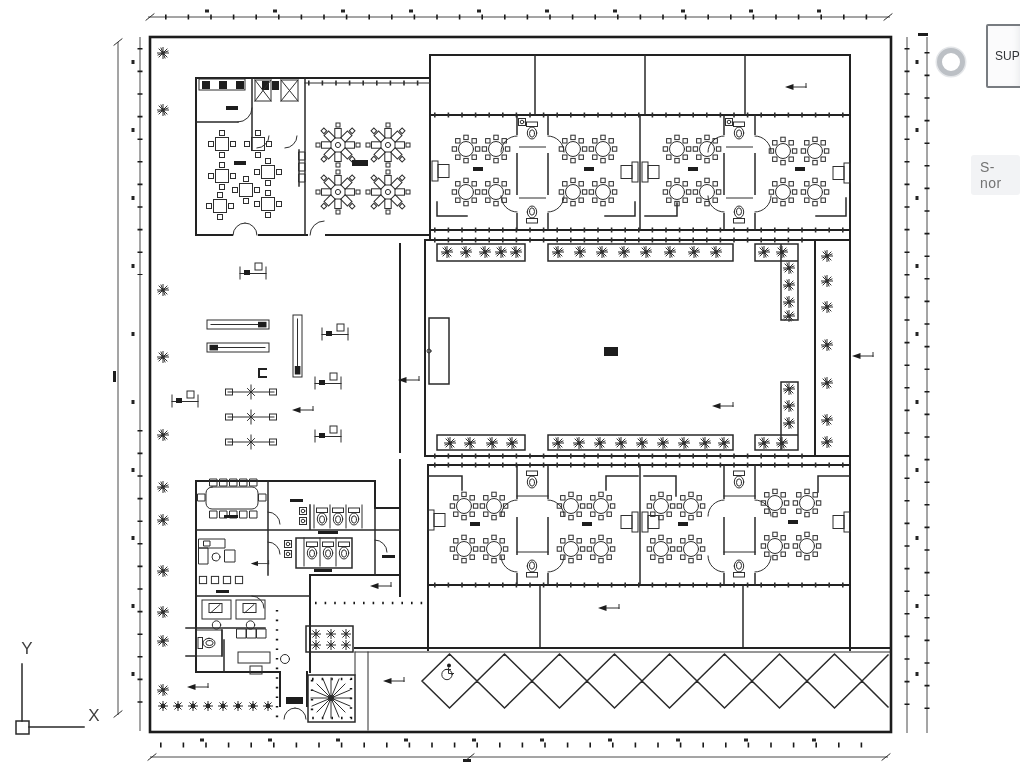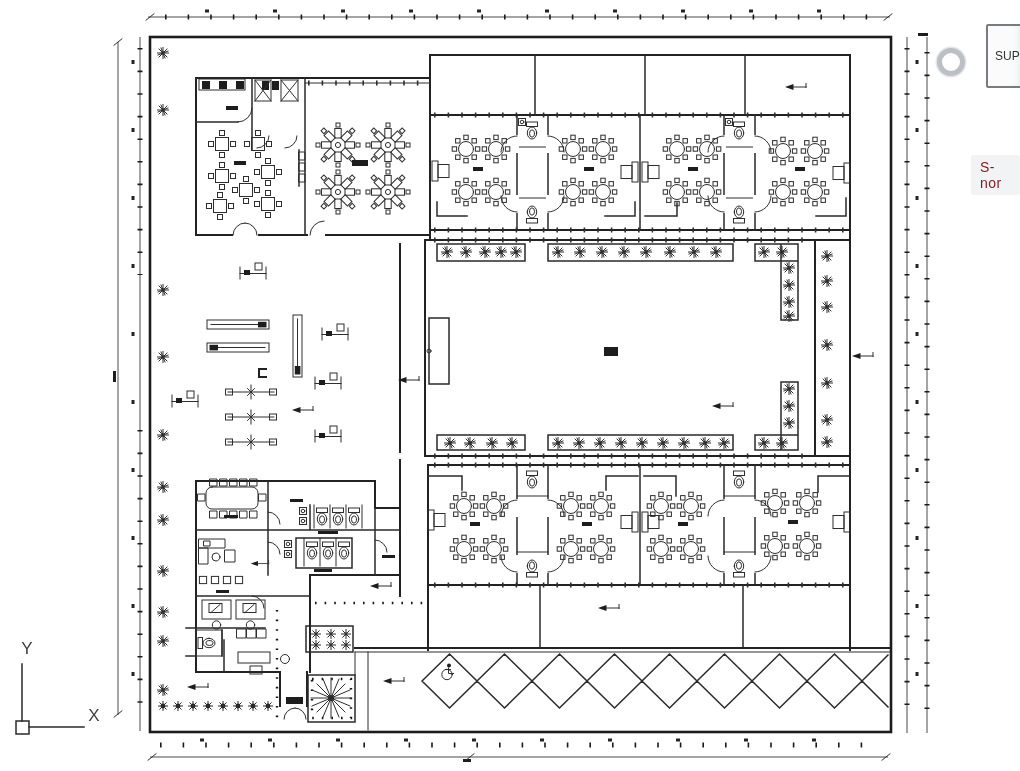--- a/index.html
+++ b/index.html
@@ -19,21 +19,21 @@
   .txtd {stroke:#242424;stroke-width:3;stroke-dasharray:4 64;fill:none;}
   .dim  {stroke:#4a4a4a;stroke-width:1;fill:none;}
   text.cad{font-family:"Liberation Sans",sans-serif;font-size:17px;fill:#3f3f3f;}
   
   .donut{position:absolute;left:937px;top:48px;width:18px;height:18px;background:#fff;
          border:5px solid #bcc0c5;border-radius:50%;box-shadow:0 0 0 1.5px #e4e6e9;}
   .sup{position:absolute;left:986px;top:24px;width:40px;height:64px;background:#fbfbfc;
        border:2px solid #787c81;border-radius:2px;font-size:12px;color:#2f3236;
        display:flex;align-items:center;padding-left:7px;font-family:"Liberation Sans",sans-serif;
        box-shadow:inset -9px 0 10px -6px #dcdee1;}
-  .snor{position:absolute;left:971px;top:155px;background:#f2f3f5;color:#7f1d1d;
+  .snor{position:absolute;left:971px;top:155px;background:#f2f3f5;color:#737373;
         font-size:14px;padding:4px 9px;border-radius:3px;letter-spacing:.5px;}
 </style>
 </head>
 <body>
 
 <div id="stage">
 <svg width="1020" height="771" viewBox="0 0 1020 771">
 <defs>
   <g id="tree">
           <circle r="1.7" class="f"></circle>

